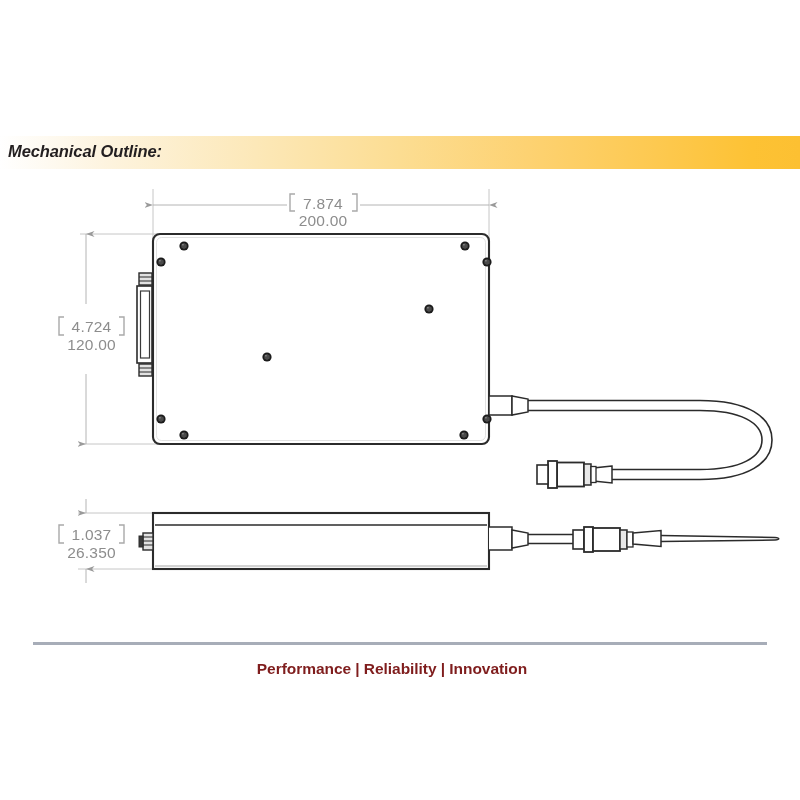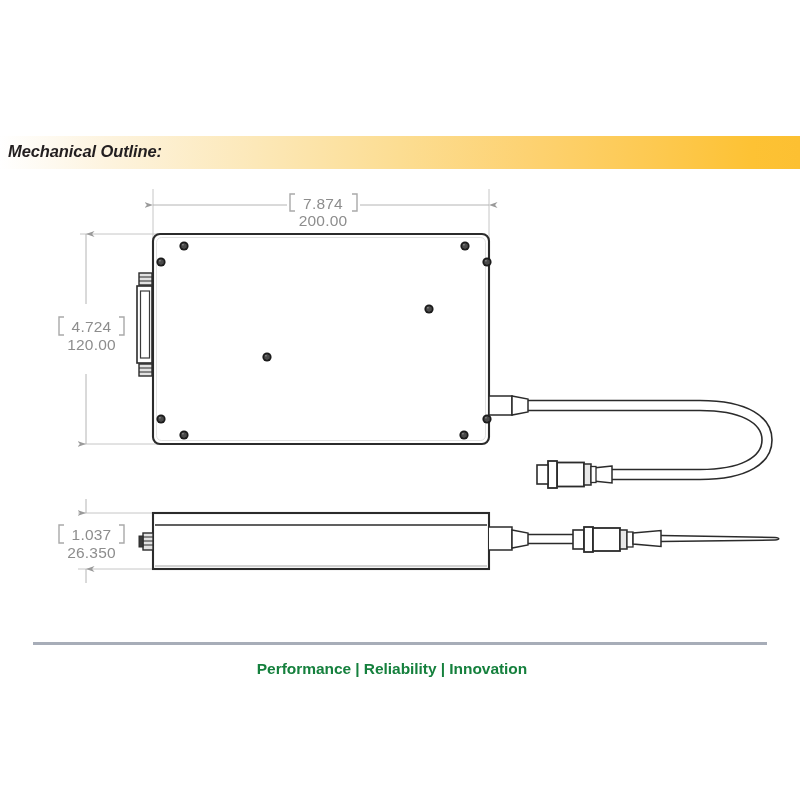--- a/index.html
+++ b/index.html
@@ -76,21 +76,21 @@
     background: #a7adb8;
   }
   #footer-tagline {
     position: absolute;
     left: 0;
     top: 660px;
     width: 784px;
     text-align: center;
     font-size: 15.5px;
     font-weight: bold;
-    color: #15803d;
+    color: #7f1d1d;
     letter-spacing: -0.05px;
   }
 </style>
 </head>
 <body>
 
 <div id="section-header"></div>
 <div id="section-header-title">Mechanical Outline:</div>
 
 <div id="drawing-area">

